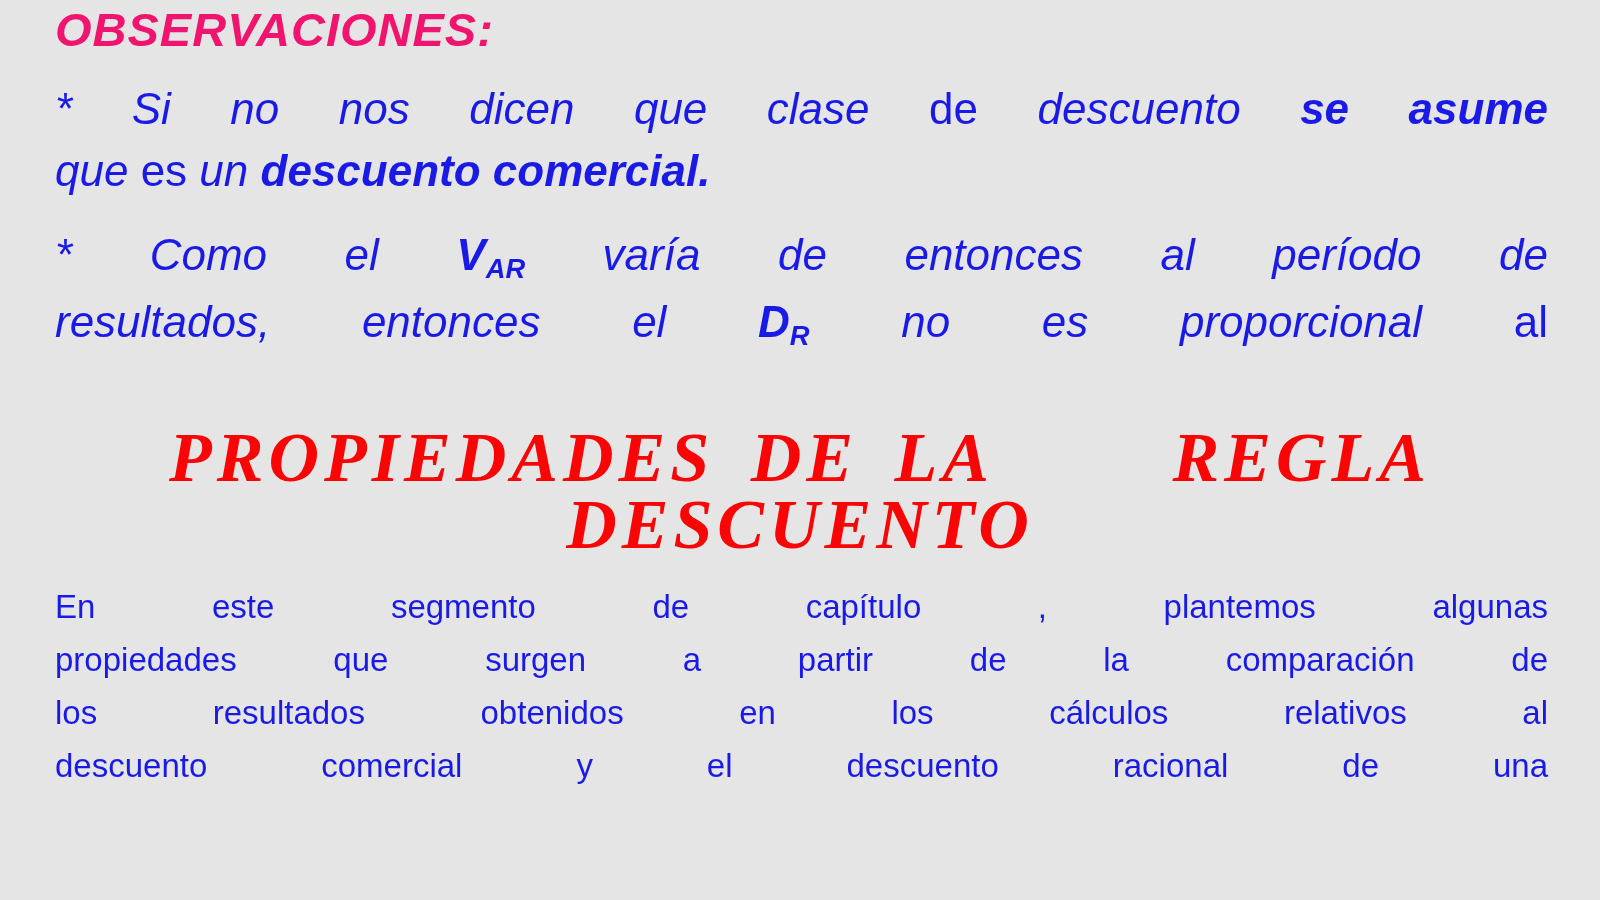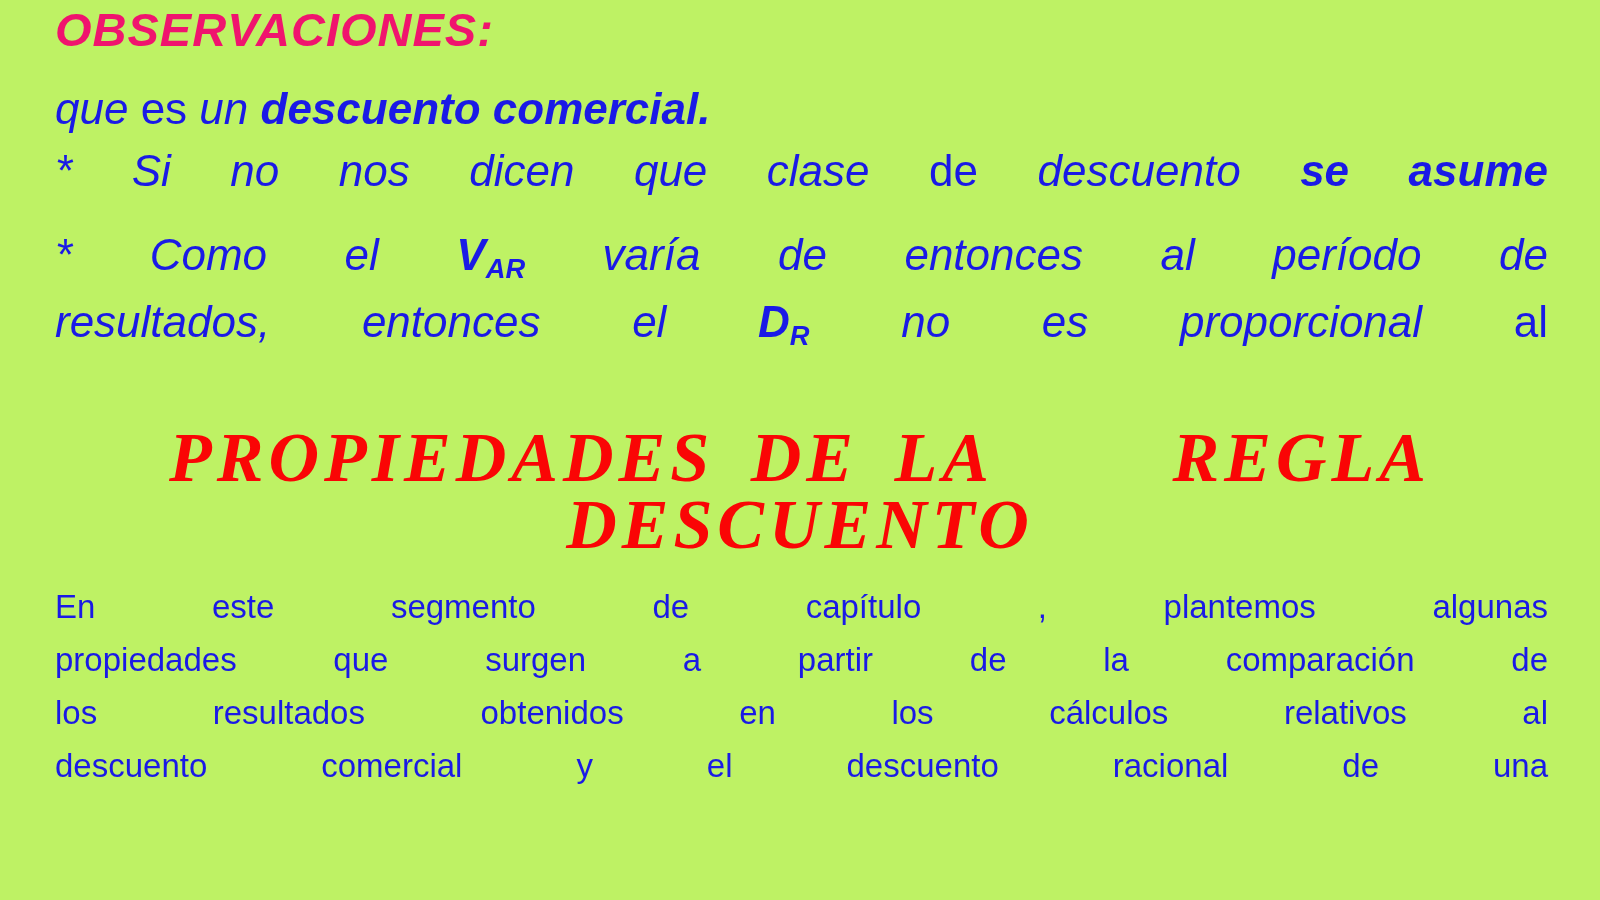--- a/index.html
+++ b/index.html
@@ -1,20 +1,20 @@
 <!DOCTYPE html>
 <html style="--pink: #F0146E; --blue: #1A1AE6; --red: #FA0505;"><head>
 <meta charset="utf-8">
 <style>
   html, body { margin: 0; padding: 0; background: #ffffff; }
   .canvas {
     position: relative;
     width: 1600px;
     height: 900px;
-    background: #bef264;
+    background: #e5e5e5;
     overflow: hidden;
     font-family: "Liberation Sans", sans-serif;
   }
 
   .heading {
     position: absolute;
     top: 2px;
     left: 55px;
     margin: 0;
     font-size: 47px;
@@ -79,22 +79,22 @@
   .title-line { white-space: pre; }
 </style>
 </head>
 <body>
 
 <div class="canvas">
 
   <h1 class="heading">OBSERVACIONES:</h1>
 
   <div class="para p1">
+      <div class="line j"><span>* Si no nos dicen que clase </span><span class="u">de</span><span> descuento </span><span class="b">se asume</span></div>
       <div class="line"><span>que </span><span class="u">es</span><span> un </span><span class="b">descuento comercial.</span></div>
-      <div class="line j"><span>* Si no nos dicen que clase </span><span class="u">de</span><span> descuento </span><span class="b">se asume</span></div>
     </div>
 
   <div class="para p2">
       <div class="line j"><span>* Como el </span><span class="b">V</span><span class="b sub">AR</span><span> varía de entonces al período de</span></div>
       <div class="line j"><span>resultados, entonces el </span><span class="b">D</span><span class="b sub">R</span><span> no es proporcional </span><span class="u">al</span></div>
     </div>
 
   <div class="title">
     <div class="title-line">PROPIEDADES DE LA     REGLA</div>
     <div class="title-line">DESCUENTO</div>

